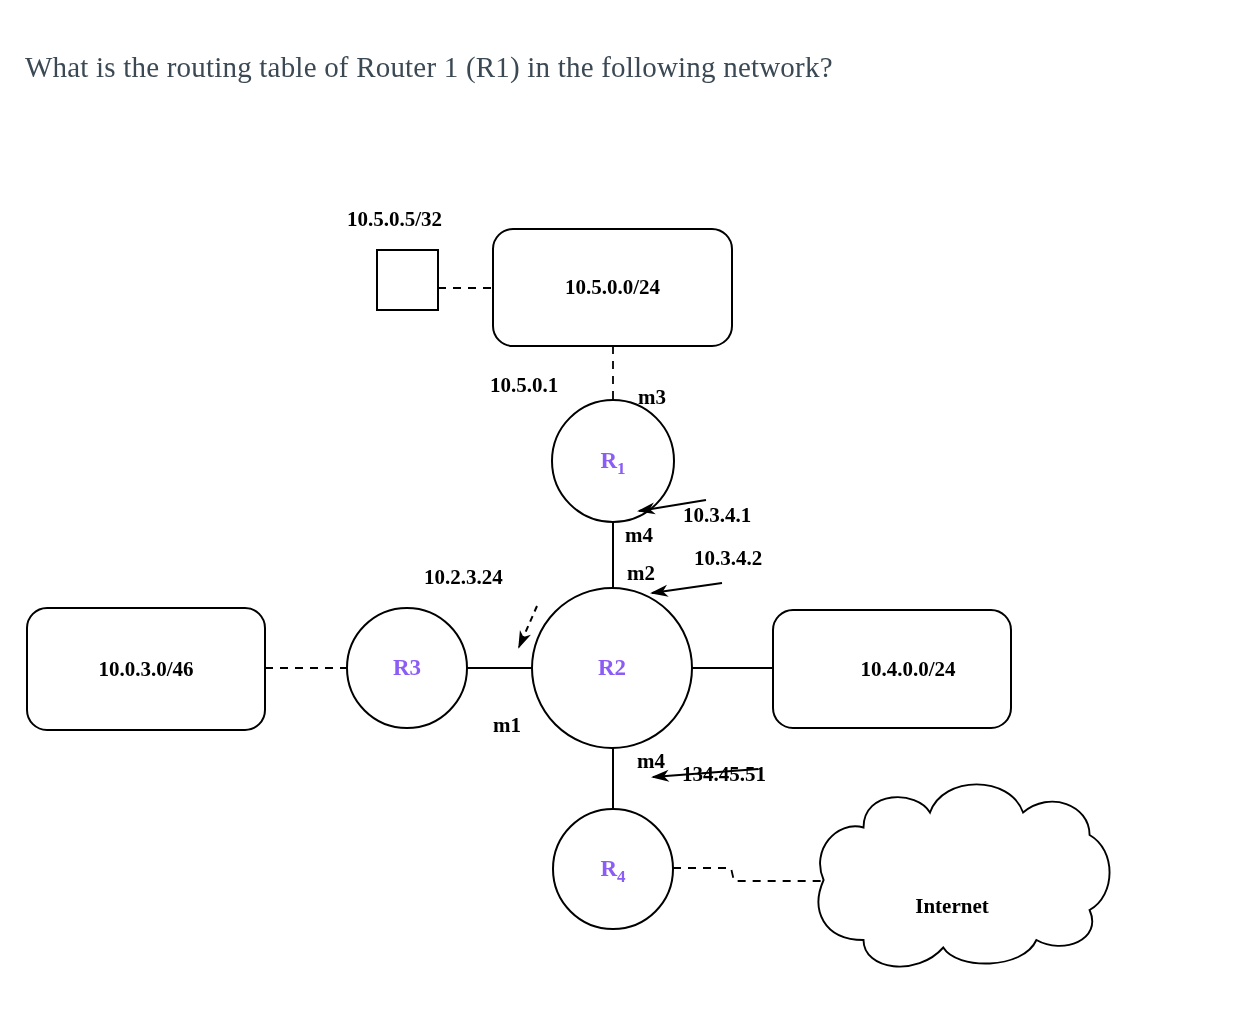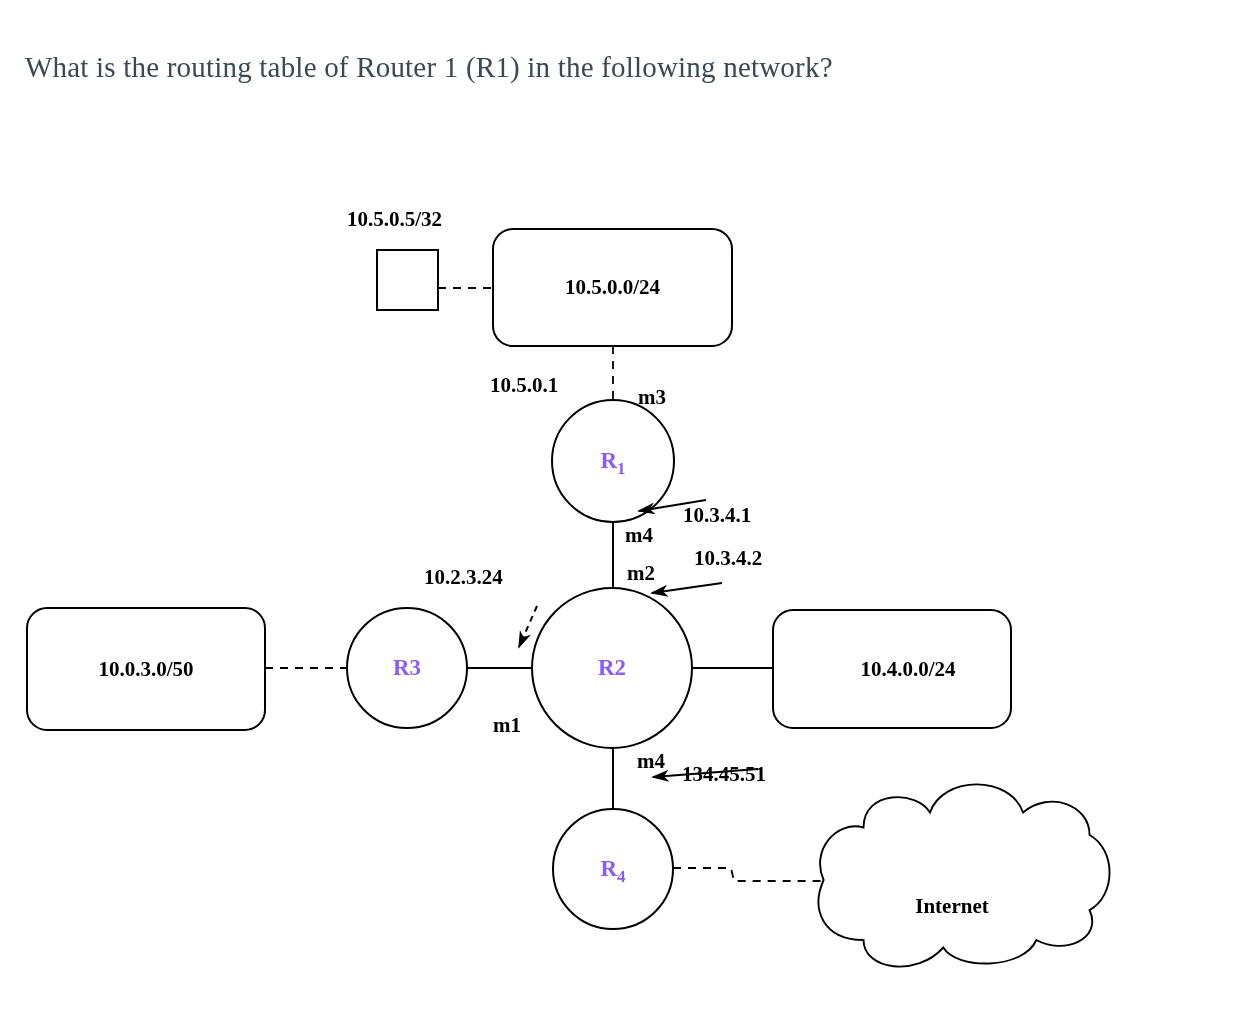--- a/index.html
+++ b/index.html
@@ -110,21 +110,21 @@
 
       <line x1="706" y1="500" x2="639" y2="511" stroke="#000" stroke-width="2" marker-end="url(#ah)"></line>
       <line x1="722" y1="583" x2="652" y2="593" stroke="#000" stroke-width="2" marker-end="url(#ah)"></line>
       <line x1="537" y1="606" x2="519" y2="647" stroke="#000" stroke-width="2" stroke-dasharray="6,5" marker-end="url(#ah)"></line>
       <line x1="758" y1="769" x2="653" y2="777" stroke="#000" stroke-width="2" marker-end="url(#ah)"></line>
     </svg>
 
     <div class="dl" id="lbl-host">10.5.0.5/32</div>
 
     <div class="netbox" id="nb-top">10.5.0.0/24</div>
-    <div class="netbox" id="nb-left">10.0.3.0/50</div>
+    <div class="netbox" id="nb-left">10.0.3.0/46</div>
     <div class="netbox" id="nb-right">10.4.0.0/24</div>
 
     <div class="dl" id="lbl-r1-ip-top">10.5.0.1</div>
     <div class="dl" id="lbl-r1-if-top">m3</div>
     <div class="dl" id="lbl-r1-ip-bot">10.3.4.1</div>
     <div class="dl" id="lbl-r1-if-bot">m4</div>
     <div class="dl" id="lbl-r2-ip-top">10.3.4.2</div>
     <div class="dl" id="lbl-r2-if-top">m2</div>
     <div class="dl" id="lbl-r3-ip">10.2.3.24</div>
     <div class="dl" id="lbl-r2-if-left">m1</div>

